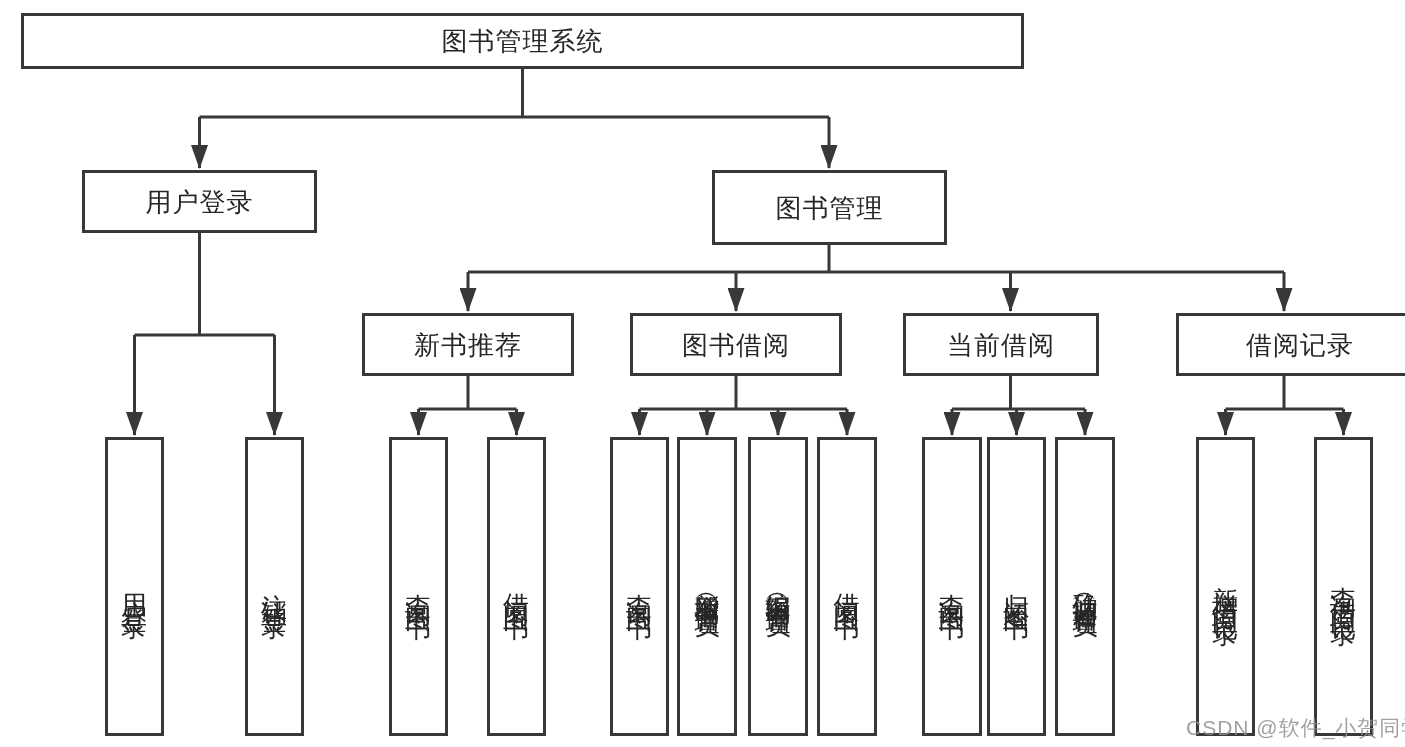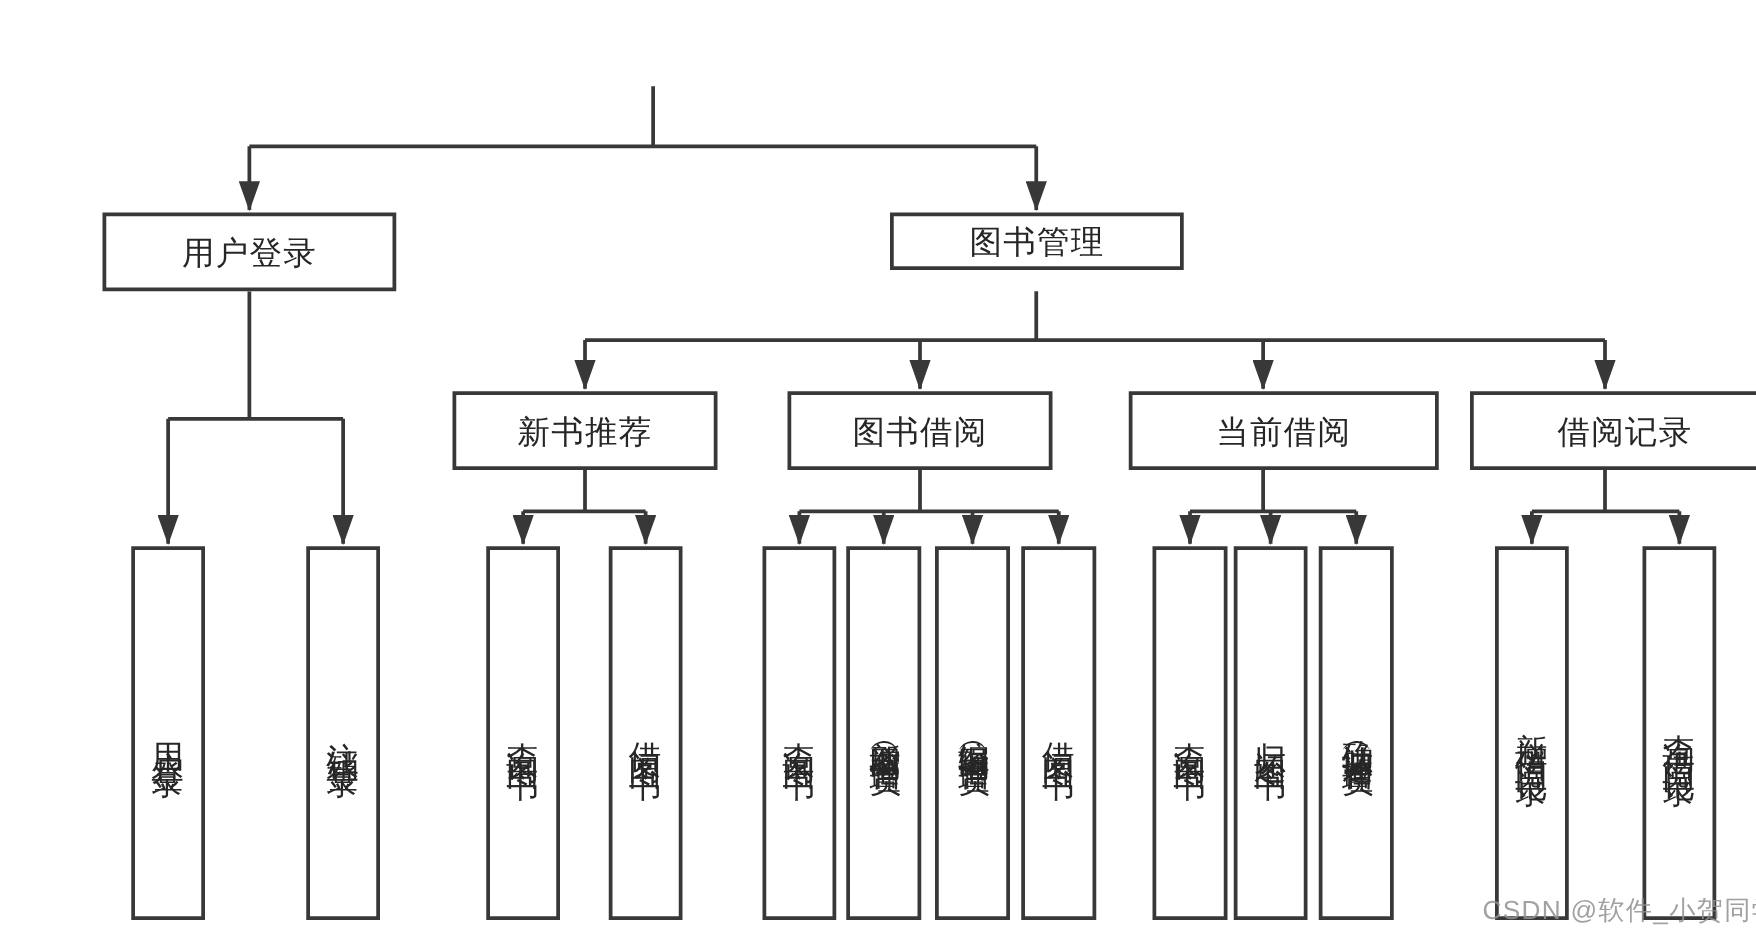--- a/index.html
+++ b/index.html
@@ -85,27 +85,28 @@
 
       <line x1="952" y1="409" x2="952" y2="435" marker-end="url(#arrow)"></line>
       <line x1="1016.5" y1="409" x2="1016.5" y2="435" marker-end="url(#arrow)"></line>
       <line x1="1085" y1="409" x2="1085" y2="435" marker-end="url(#arrow)"></line>
 
       <line x1="1225.5" y1="409" x2="1225.5" y2="435" marker-end="url(#arrow)"></line>
       <line x1="1343.5" y1="409" x2="1343.5" y2="435" marker-end="url(#arrow)"></line>
     </g>
   </svg>
 
+  <div class="box" style="left:21px;top:13px;width:1003px;height:56px;">图书管理系统</div>
 
   <div class="box" style="left:82px;top:170px;width:235px;height:63px;">用户登录</div>
-  <div class="box" style="left:712px;top:170px;width:235px;height:46px;">图书管理</div>
+  <div class="box" style="left:712px;top:170px;width:235px;height:75px;">图书管理</div>
 
   <div class="box" style="left:630px;top:313px;width:212px;height:63px;">图书借阅</div>
   <div class="box" style="left:362px;top:313px;width:212px;height:63px;">新书推荐</div>
-  <div class="box" style="left:903px;top:313px;width:248px;height:63px;">当前借阅</div>
+  <div class="box" style="left:903px;top:313px;width:196px;height:63px;">当前借阅</div>
   <div class="box" style="left:1176px;top:313px;width:248px;height:63px;">借阅记录</div>
 
   <div class="box vbox" style="left:105px;top:437px;width:59px;height:299px;">用户登录</div>
   <div class="box vbox" style="left:245px;top:437px;width:59px;height:299px;">注销登录</div>
 
   <div class="box vbox" style="left:389px;top:437px;width:59px;height:299px;">查询图书</div>
   <div class="box vbox" style="left:487px;top:437px;width:59px;height:299px;">借阅图书</div>
 
   <div class="box vbox" style="left:610px;top:437px;width:59px;height:299px;">查询图书</div>
   <div class="box vbox long" style="left:677px;top:437px;width:60px;height:299px;">新增图书（管理员）</div>

